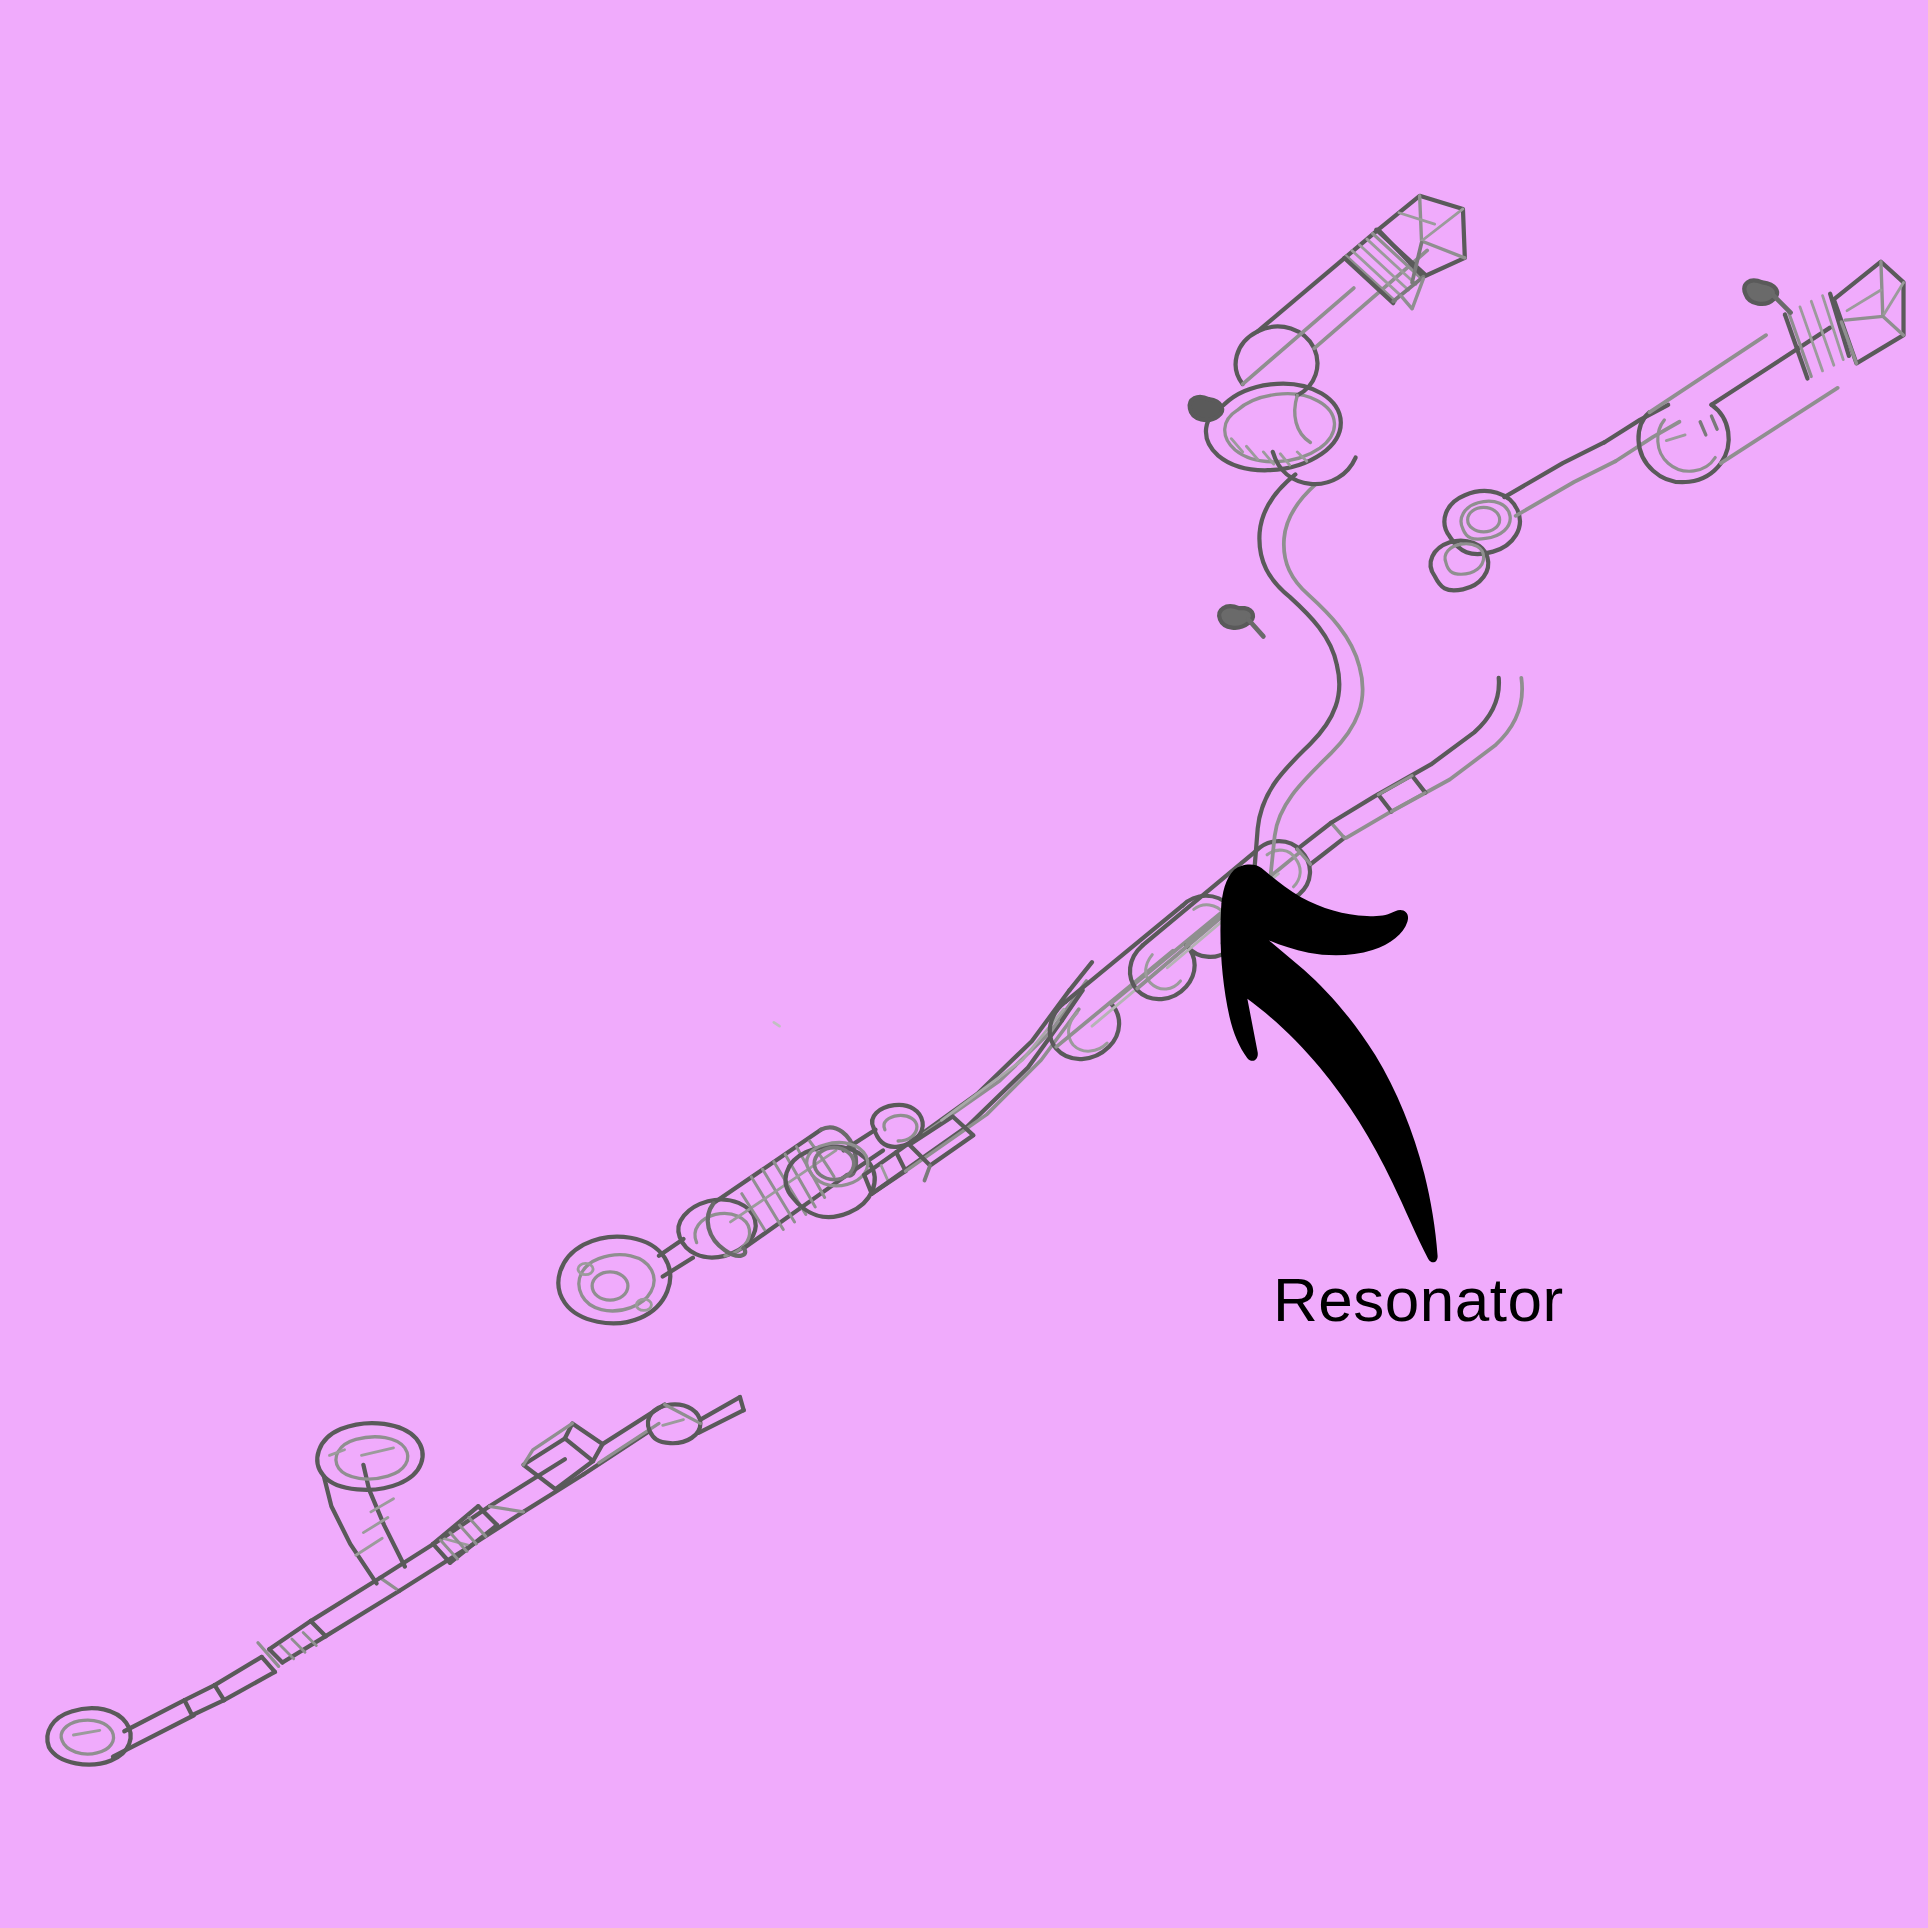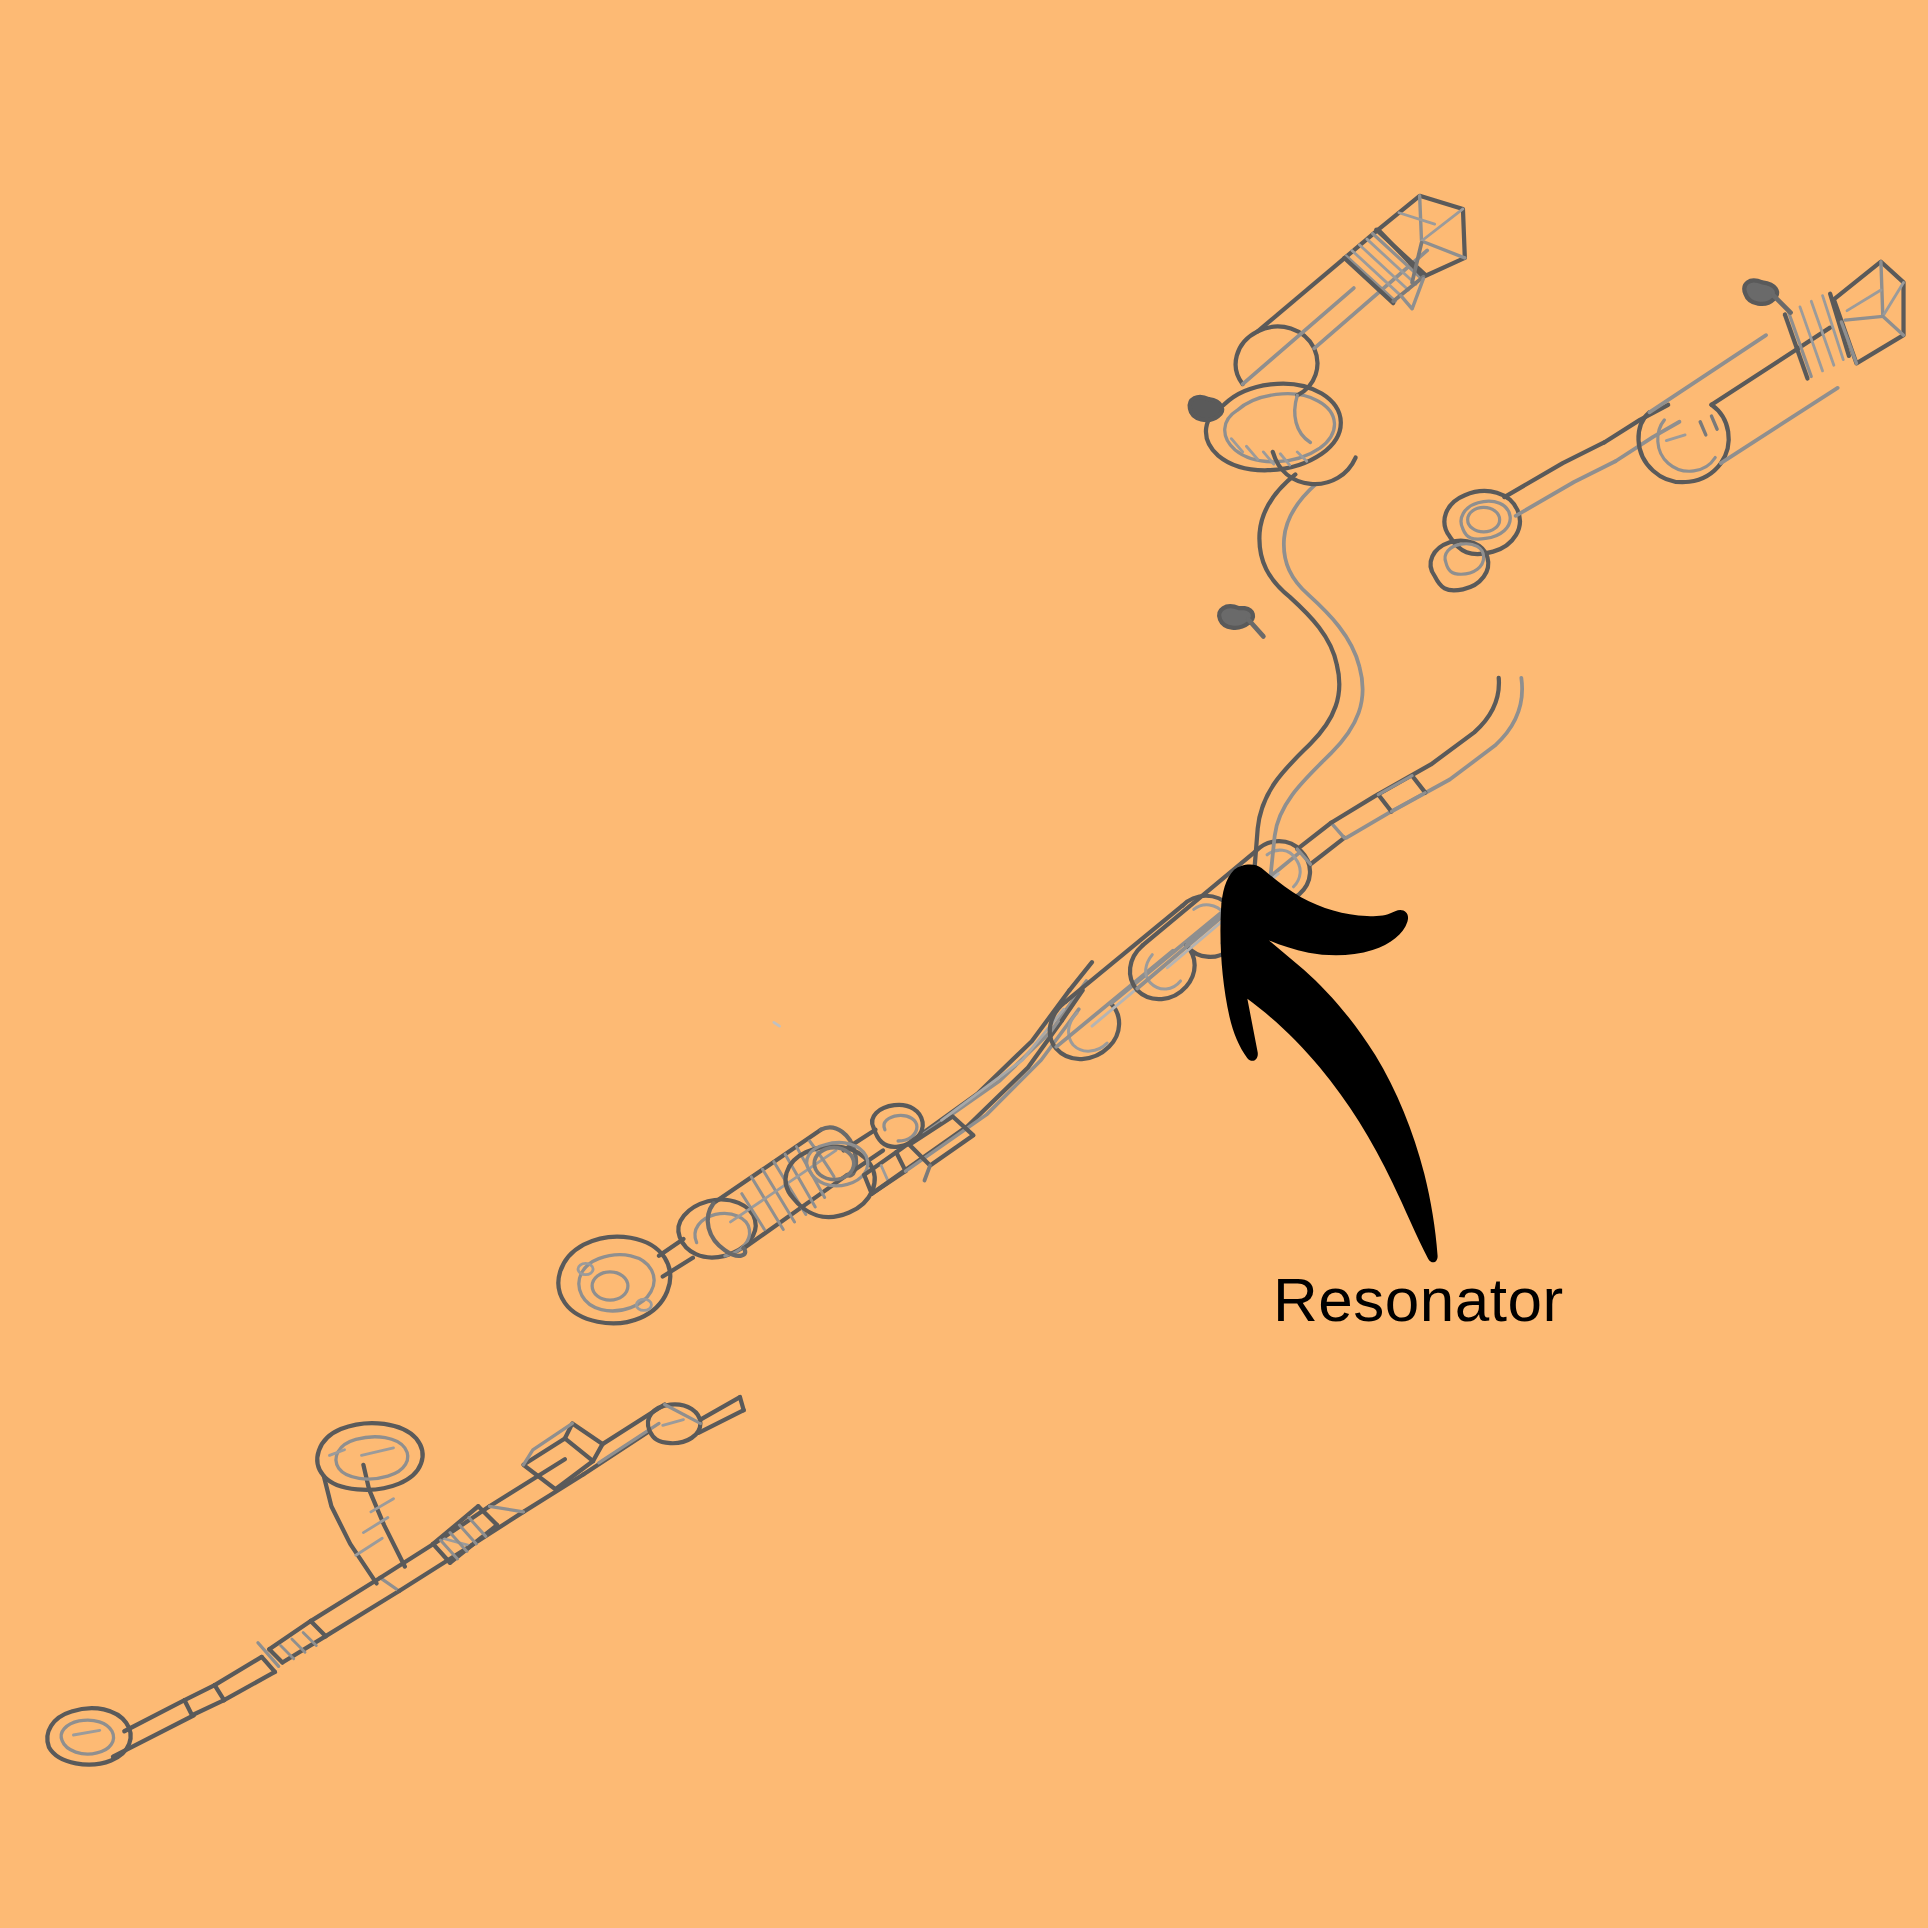--- a/index.html
+++ b/index.html
@@ -13,21 +13,21 @@
     height: 1928px;
     overflow: hidden;
     font-family: "Liberation Sans", sans-serif;
     position: relative;
   }
   #stage {
     position: absolute;
     left: 0; top: 0;
     width: 1928px;
     height: 1928px;
-    background: #fdba74;
+    background: #f0abfc;
   }
   #diagram {
     position: absolute;
     left: 0; top: 0;
     width: 1928px;
     height: 1928px;
     display: block;
   }
   .annotation-label {
     position: absolute;

